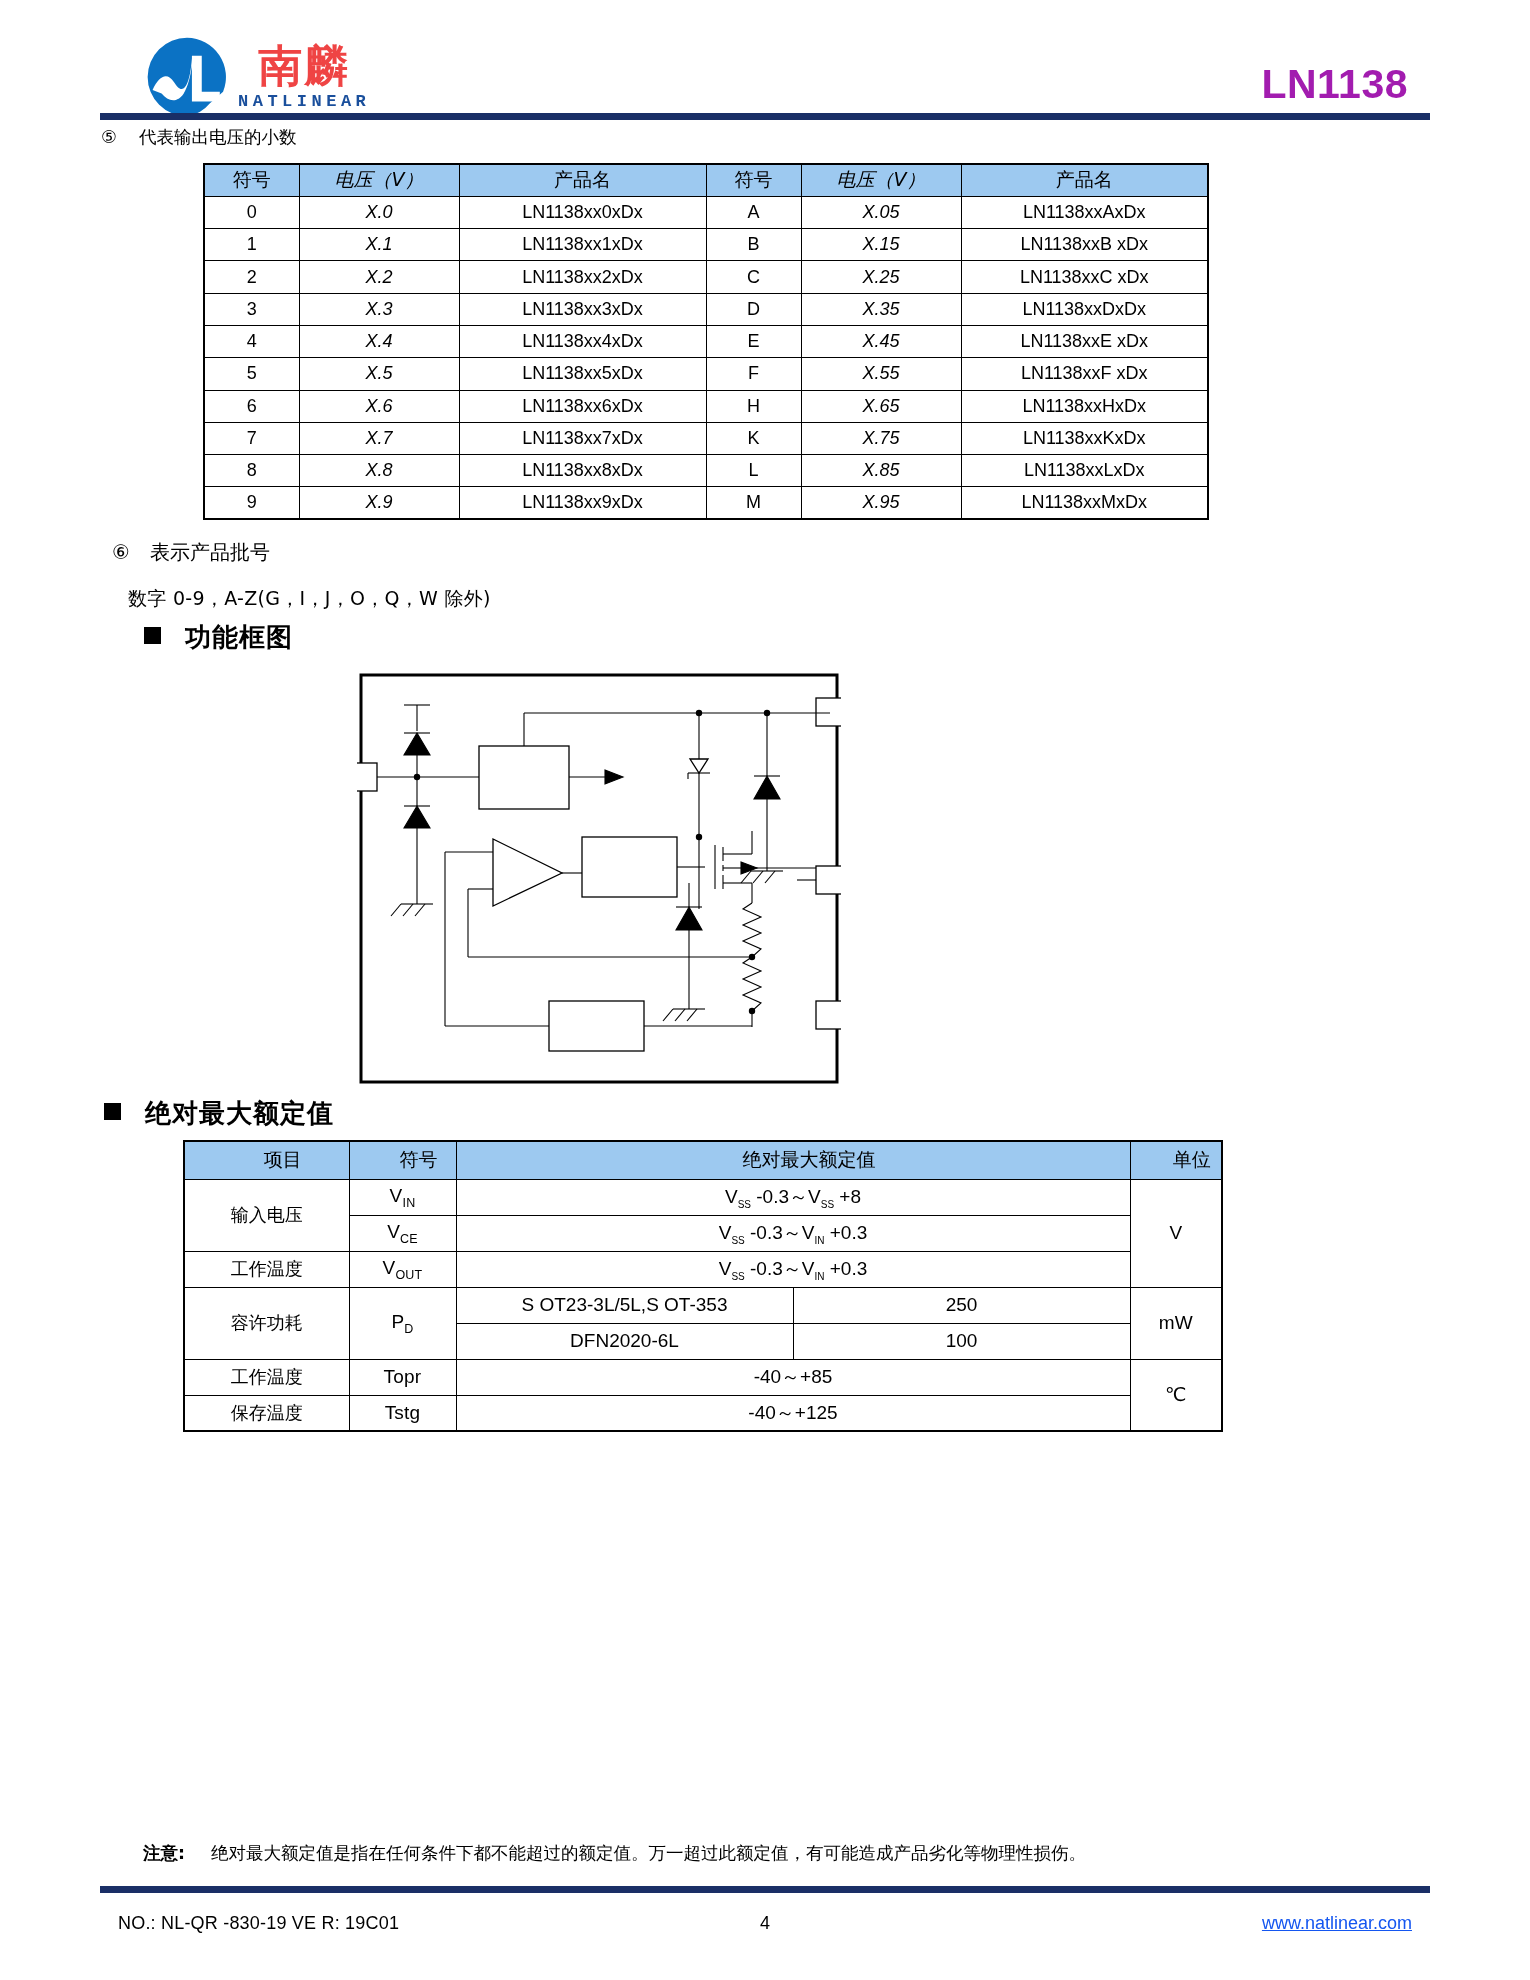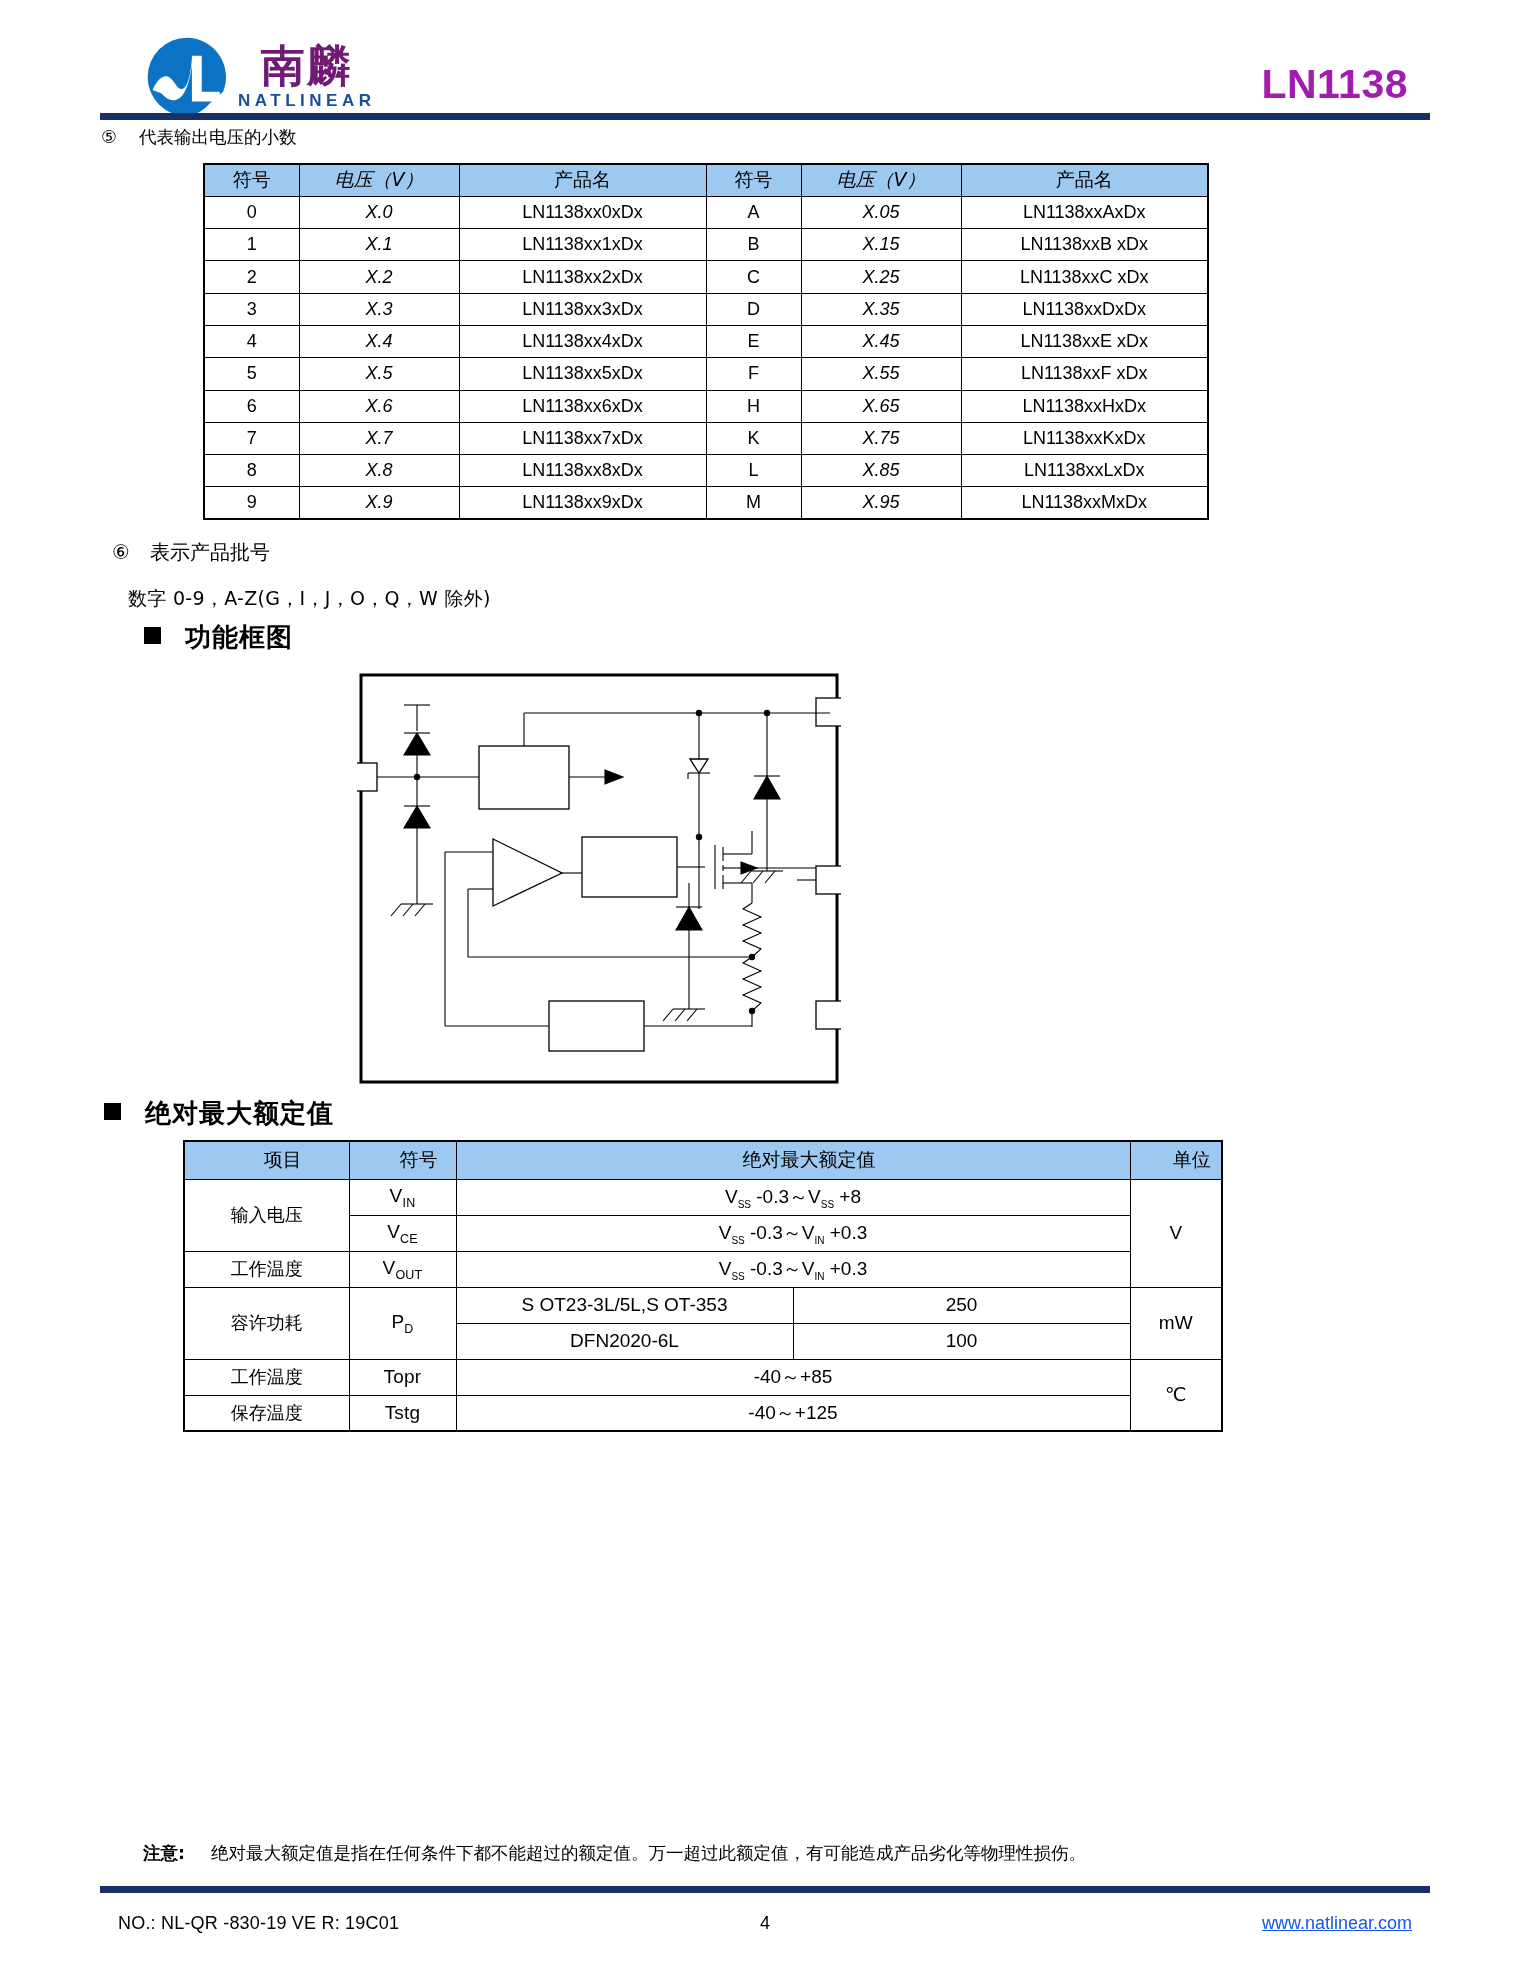--- a/index.html
+++ b/index.html
@@ -23,25 +23,25 @@
     position: absolute; left: 146px; top: 36px;
     display: flex; align-items: center;
   }
   #logo-mark { width: 82px; height: 82px; flex: 0 0 auto; }
   #logo-text-block {
     margin-left: 10px; display: flex; flex-direction: column;
     align-items: center; justify-content: center;
   }
   #logo-cn {
     font-family: "DejaVu Sans", sans-serif;
-    font-size: 44px; font-weight: bold; color: #701a75;
+    font-size: 44px; font-weight: bold; color: #ef4444;
     letter-spacing: 2px; line-height: 1.05;
   }
   #logo-en {
-    font-family: Liberation Sans, sans-serif;
+    font-family: Liberation Mono, monospace;
     font-size: 17px; font-weight: bold; color: #1a4f9c;
     letter-spacing: 4.5px; margin-top: 2px;
   }
   #part-number {
     position: absolute; right: 122px; top: 61px;
     font-size: 41px; font-weight: bold; color: #a21caf;
     letter-spacing: 0.5px;
   }
   #header-rule {
     position: absolute; left: 100px; top: 113px; width: 1330px; height: 7px;

